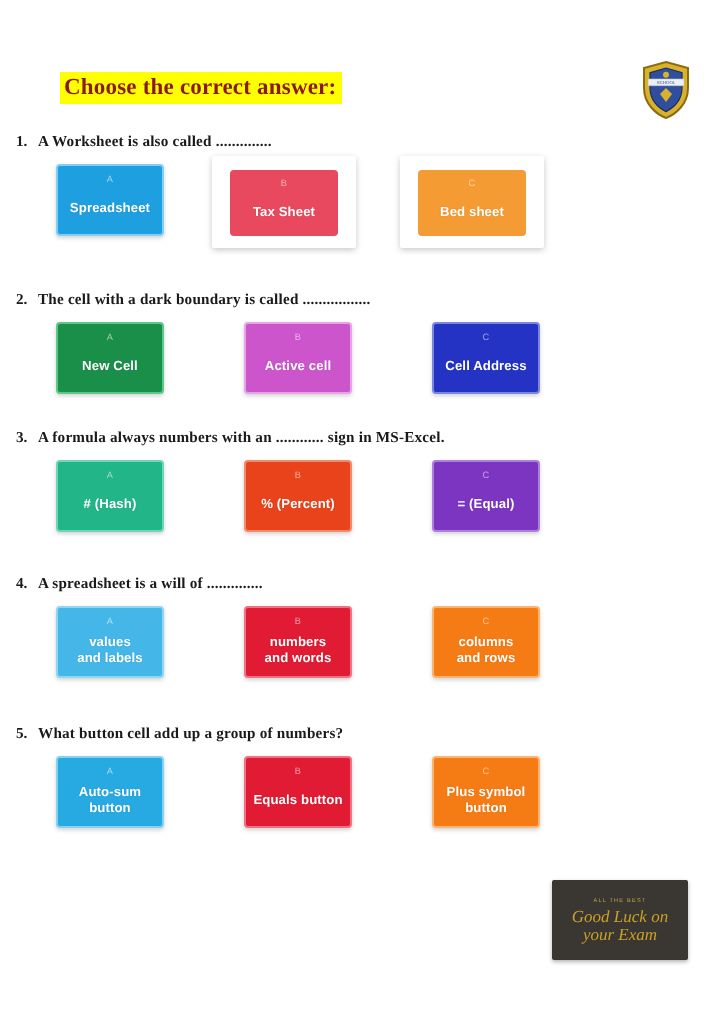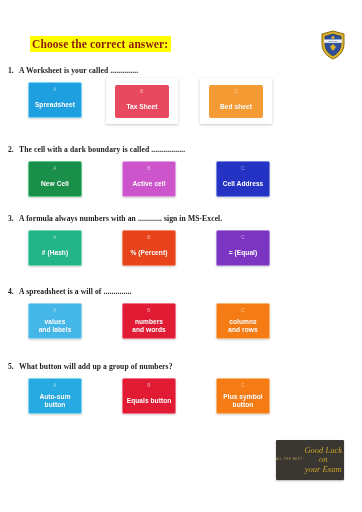--- a/index.html
+++ b/index.html
@@ -166,21 +166,21 @@
   .goodluck {
     position: absolute;
     right: 18px;
     bottom: 32px;
     width: 68px;
     height: 40px;
     background: #3a3632;
     border-radius: 1px;
     box-shadow: 0 1px 2px rgba(0,0,0,0.3);
     display: flex;
-    flex-direction: row;
+    flex-direction: column;
     align-items: center;
     justify-content: center;
     overflow: hidden;
   }
   .gl-small {
     color: #b9a24a;
     font-family: "Liberation Sans", "DejaVu Sans", sans-serif;
     font-size: 2.8px;
     line-height: 4px;
     letter-spacing: 0.6px;
@@ -213,21 +213,21 @@
         <rect x="4" y="9.5" width="18" height="3.4" fill="#eceff4" stroke="#b8bec9" stroke-width="0.3"></rect>
         <text x="13" y="12.2" font-size="2.2" text-anchor="middle" fill="#2f4f9e" font-family="Liberation Sans, sans-serif">SCHOOL</text>
         <path d="M13 14 L16 17 L13 21 L10 17 Z" fill="#d9b12a"></path>
         <circle cx="13" cy="7.4" r="1.5" fill="#d9b12a"></circle>
       </svg>
     </div>
   </div>
 
   <div class="question" style="top:66px;">
     <span class="q-num">1.</span>
-    <span class="q-text">A Worksheet is your called ..............</span>
+    <span class="q-text">A Worksheet is also called ..............</span>
     <div class="options">
       <div class="opt-slot s0">
         <div class="card plain" style="background:#1e9fe0; border:1px solid #7fd0f2;">
           <span class="opt-letter">A</span>
           <span class="opt-label">Spreadsheet</span>
         </div>
       </div>
       <div class="opt-slot s1">
         <div class="frame"></div>
         <div class="card framed" style="background:#e8495f;">
@@ -318,21 +318,21 @@
           <span class="opt-letter">C</span>
           <span class="opt-label">columns
 and rows</span>
         </div>
       </div>
     </div>
   </div>
 
   <div class="question" style="top:362px;">
     <span class="q-num">5.</span>
-    <span class="q-text">What button will add up a group of numbers?</span>
+    <span class="q-text">What button cell add up a group of numbers?</span>
     <div class="options">
       <div class="opt-slot s0">
         <div class="card plain" style="background:#27a9e1; border:1px solid #82d2f0;">
           <span class="opt-letter">A</span>
           <span class="opt-label">Auto-sum
 button</span>
         </div>
       </div>
       <div class="opt-slot s1">
         <div class="card plain" style="background:#e01b33; border:1px solid #ef7384;">

